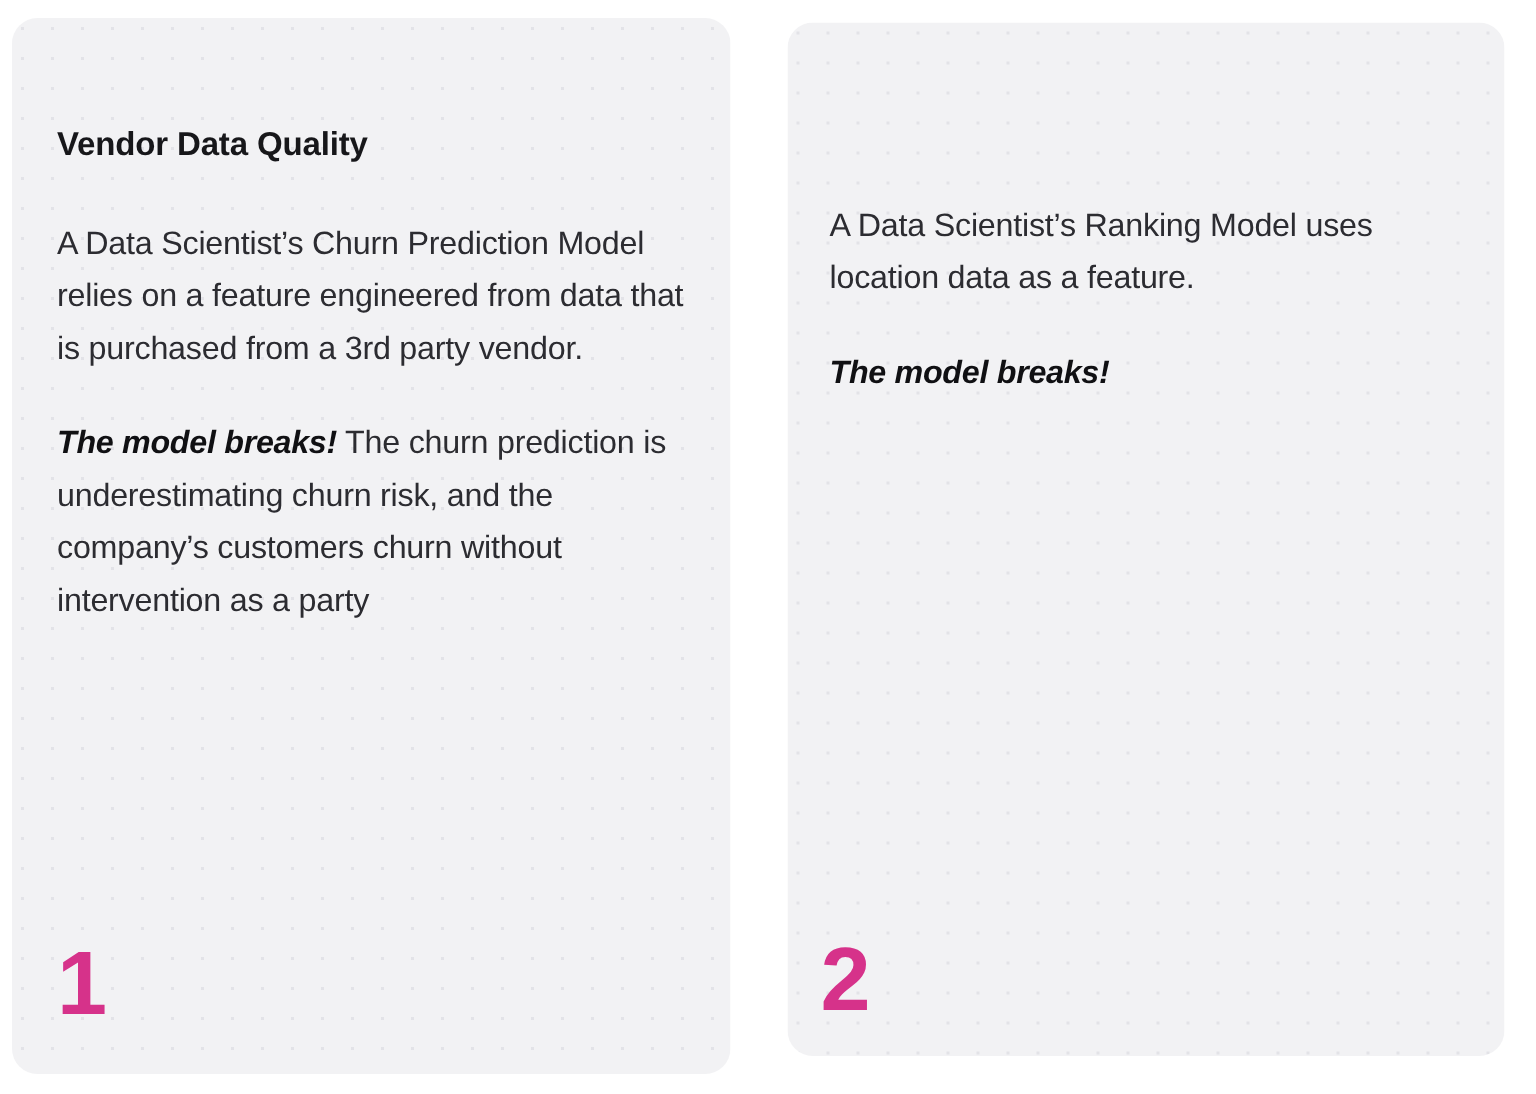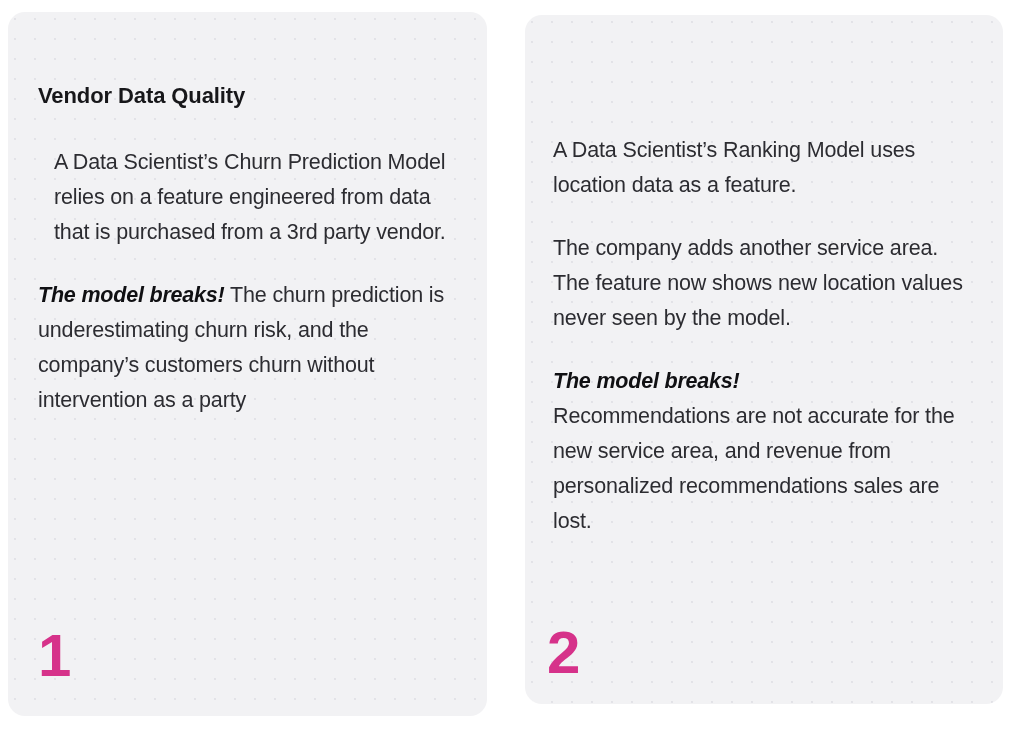--- a/index.html
+++ b/index.html
@@ -65,21 +65,21 @@
 
   .para {
     font-size: 21.5px;
     font-weight: 300;
     line-height: 35px;
     color: #2c2c31;
     letter-spacing: -0.15px;
     margin: 0;
   }
 
-  #card-1 .para.first { margin-top: 35px; margin-left: 16px; }
+  #card-1 .para.first { margin-top: 35px; }
   #card-2 .para.first { margin-top: 60px; }
 
   .para + .para { margin-top: 28px; }
 
   .lede {
     font-weight: bold;
     font-style: italic;
     color: #101013;
     letter-spacing: -0.2px;
     margin-top: 28px;
@@ -131,26 +131,22 @@
     <div class="badge-number">1</div>
   </section>
 
   <section class="card" id="card-2">
     <div class="card-body">
 
       <p class="para first">
         <span>A Data Scientist’s Ranking Model uses location data as a feature.</span>
       </p>
 
-      <p class="para">
-        <span>The company adds another service area. The feature now shows new location values never seen by the model.</span>
-      </p>
 
       <p class="para break-para">
         <span class="lede lede-block">The model breaks!</span>
-        <span>Recommendations are not accurate for the new service area, and revenue from personalized recommendations sales are lost.</span>
       </p>
 
     </div>
     <div class="badge-number">2</div>
   </section>
 
 </div>
 
 </body></html>

